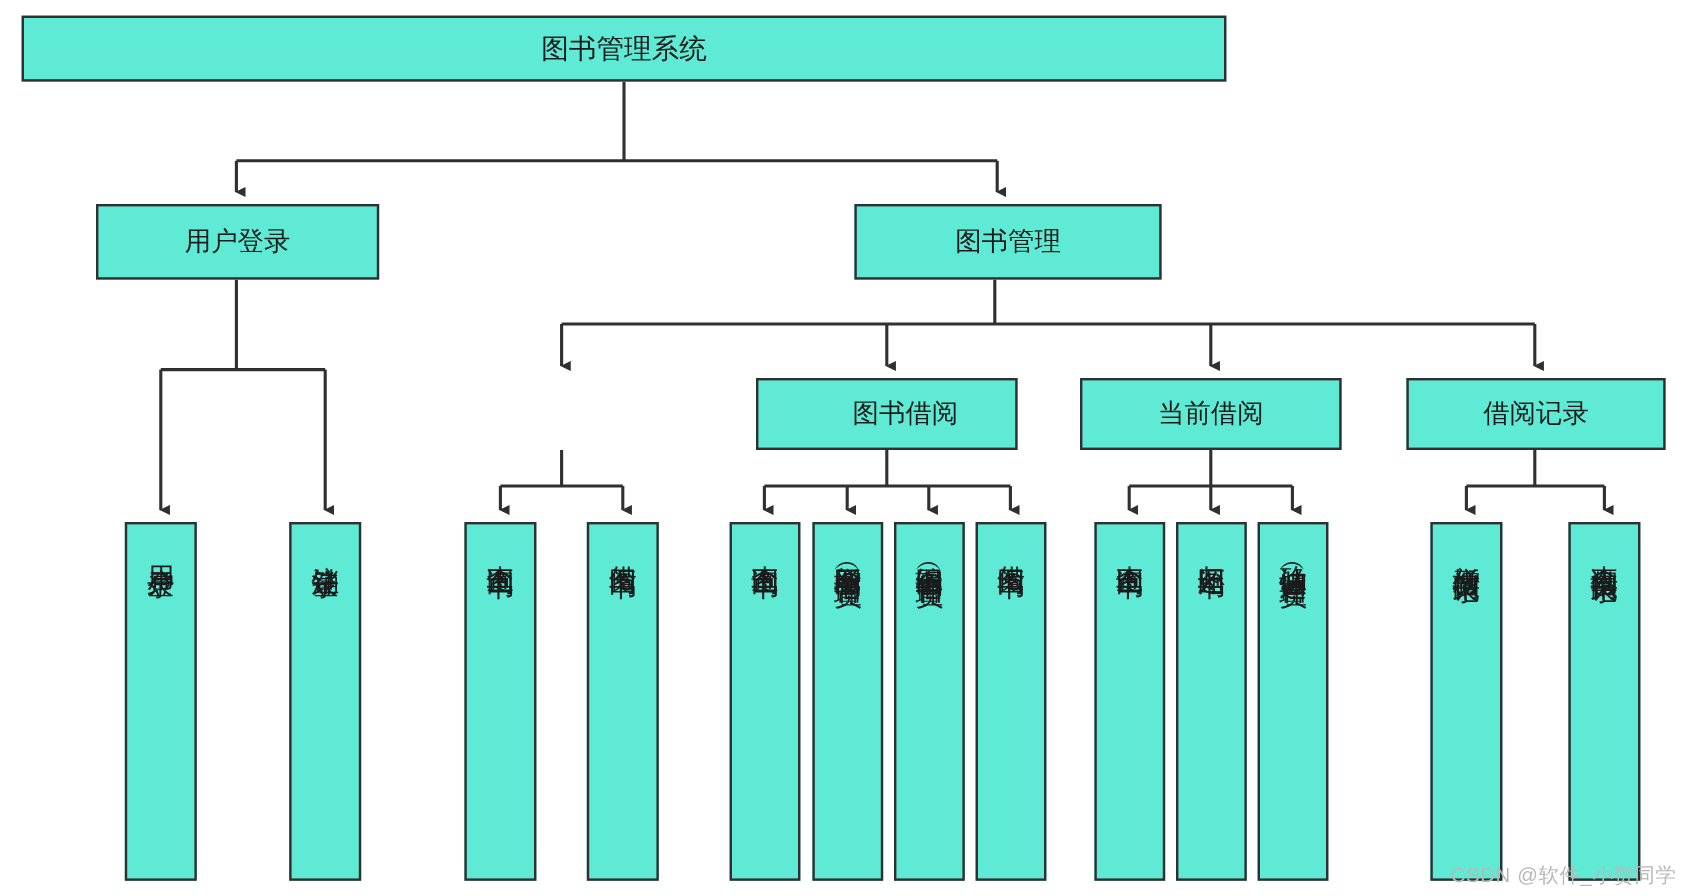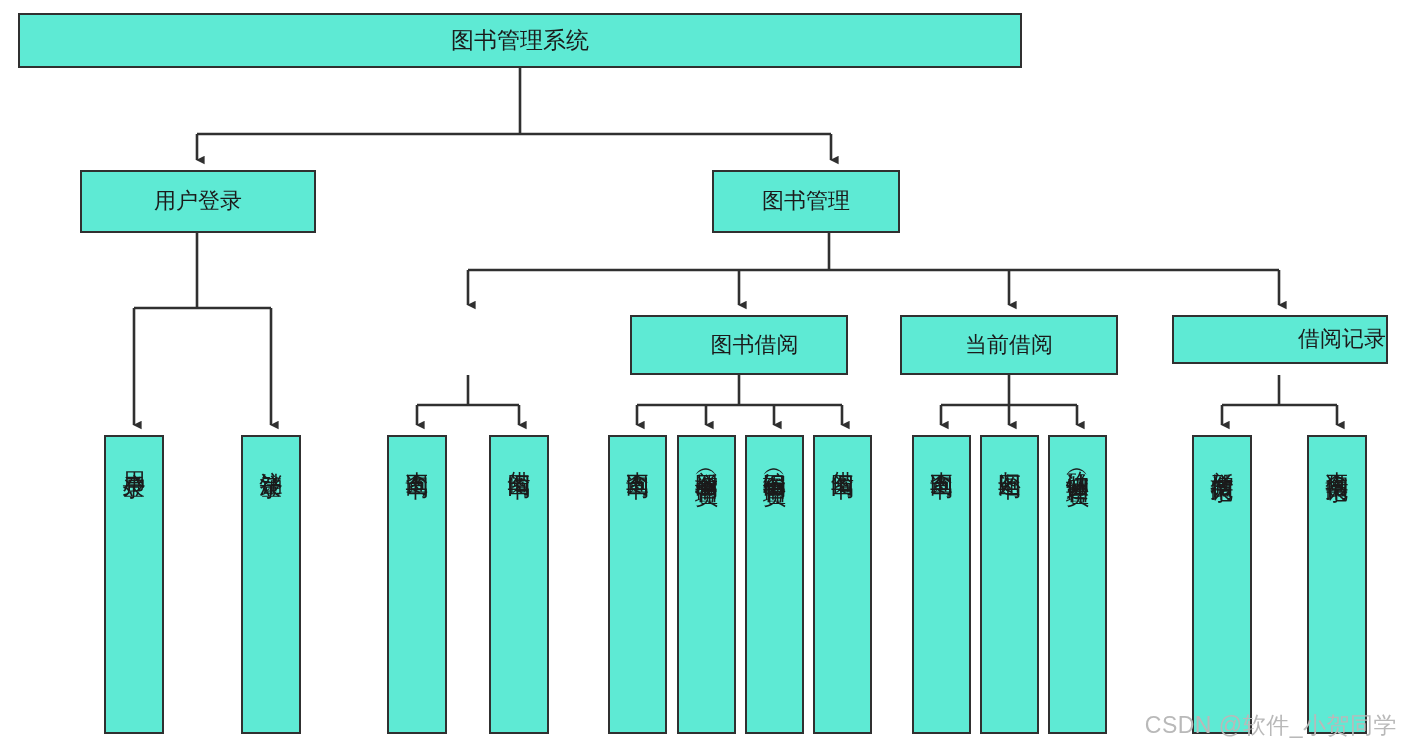--- a/index.html
+++ b/index.html
@@ -56,21 +56,21 @@
     text-orientation: upright;
     font-size: 23px;
     letter-spacing: 2px;
     line-height: 1;
     white-space: nowrap;
   }
   .watermark {
     position: absolute;
     right: 8px;
     bottom: 6px;
-    font-size: 23px;
+    font-size: 17px;
     color: #b9b9b9;
     white-space: nowrap;
     letter-spacing: 0.5px;
   }
 </style>
 </head>
 <body>
 
 <div id="canvas">
 
@@ -125,31 +125,31 @@
     </g>
   </svg>
 
   <div class="node horiz root" style="left:18px; top:13px; width:1004px; height:55px;">
     <span class="label">图书管理系统</span>
   </div>
 
   <div class="node horiz" style="left:80px; top:170px; width:236px; height:63px;">
     <span class="label">用户登录</span>
   </div>
-  <div class="node horiz" style="left:712px; top:170px; width:188px; height:63px;">
+  <div class="node horiz" style="left:712px; top:170px; width:256px; height:63px;">
     <span class="label">图书管理</span>
   </div>
 
   <div class="node horiz" style="left:630px; top:315px; width:218px; height:60px;padding-left:31px;">
     <span class="label">图书借阅</span>
   </div>
   <div class="node horiz" style="left:900px; top:315px; width:218px; height:60px;justify-content:center;">
     <span class="label">当前借阅</span>
   </div>
-  <div class="node horiz" style="left:1172px; top:315px; width:216px; height:49px;justify-content:flex-end;">
+  <div class="node horiz" style="left:1172px; top:315px; width:216px; height:60px;">
     <span class="label">借阅记录</span>
   </div>
 
   <div class="node vert" style="left:104px; top:435px; width:60px; height:299px;">
     <span class="label">用户登录</span>
   </div>
   <div class="node vert" style="left:241px; top:435px; width:60px; height:299px;">
     <span class="label">注销登录</span>
   </div>
 

